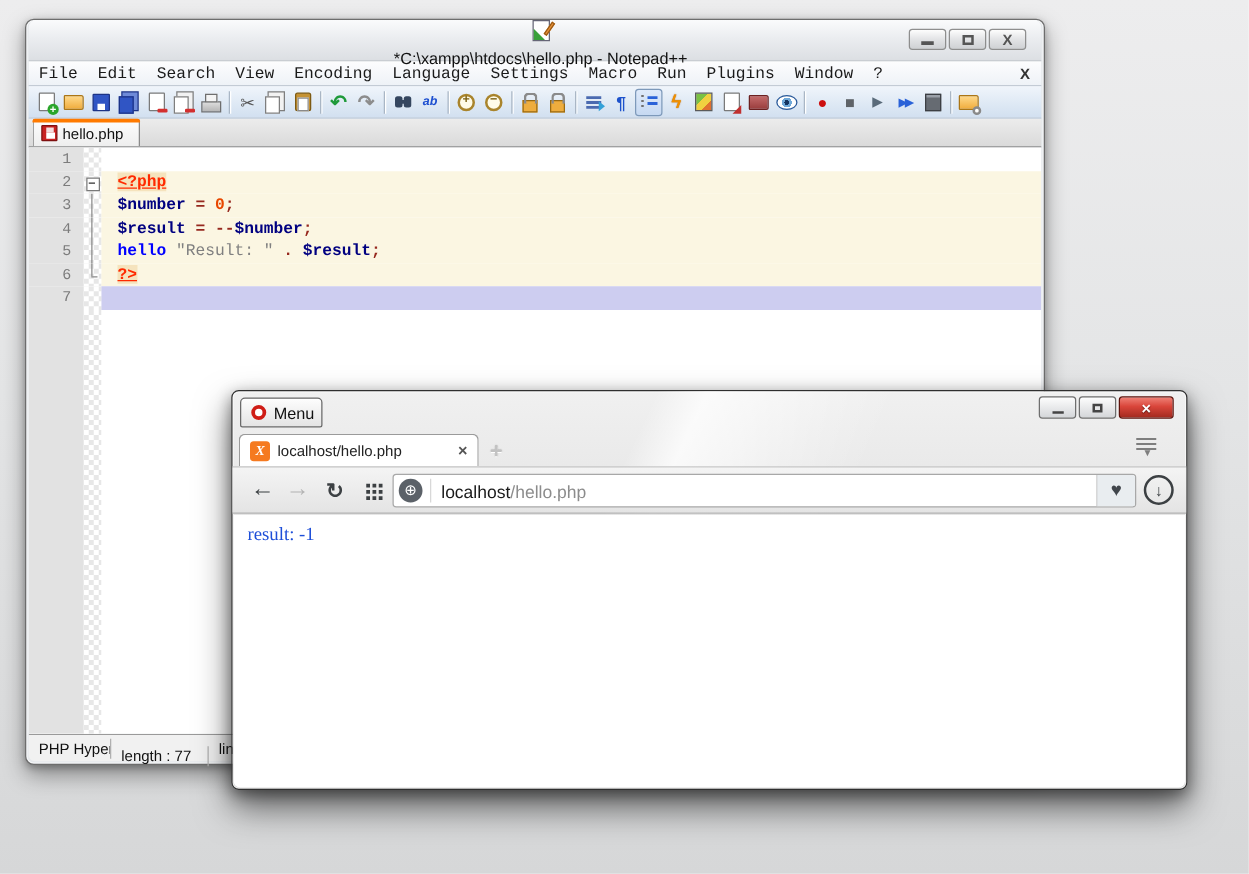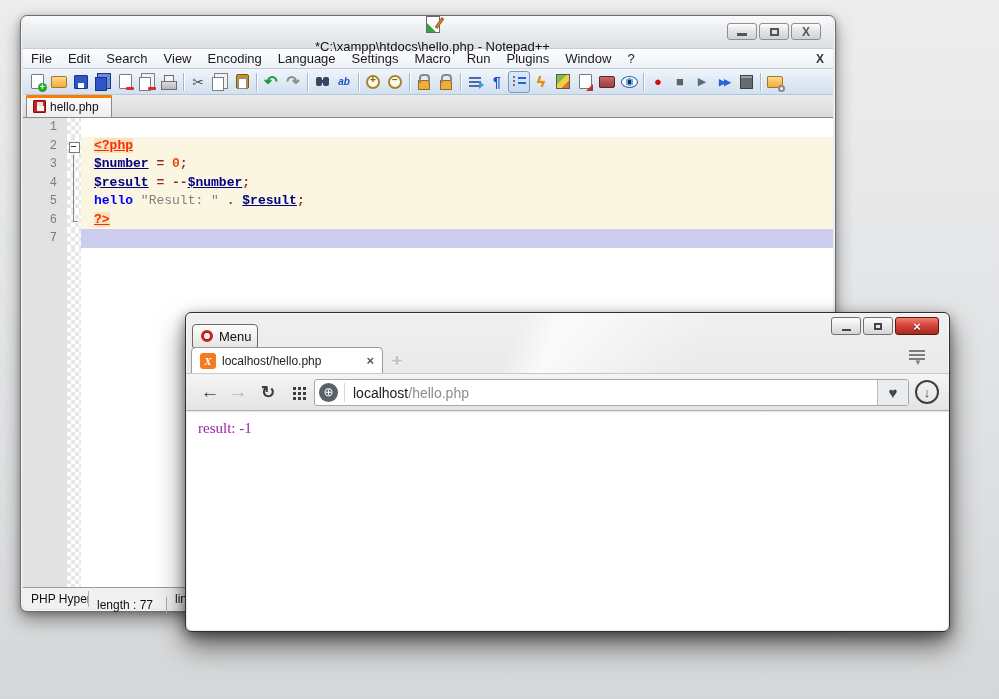--- a/index.html
+++ b/index.html
@@ -102,40 +102,40 @@
     background:conic-gradient(#e7e7e7 25%,#ffffff 0 50%,#e7e7e7 0 75%,#ffffff 0);background-size:8px 8px;}
   .fold-open::before{content:"";position:absolute;left:2px;top:5px;width:9px;height:9px;background:#fff;border:1px solid #7a7a7a;}
   .fold-open::after{content:"";position:absolute;left:4px;top:9px;width:5px;height:1px;background:#333;}
   .fold-mid::before{content:"";position:absolute;left:6px;top:0;width:1px;height:100%;background:#8a8a8a;}
   .fold-close::before{content:"";position:absolute;left:6px;top:0;width:1px;height:10px;background:#8a8a8a;}
   .fold-close::after{content:"";position:absolute;left:6px;top:10px;width:5px;height:1px;background:#8a8a8a;}
   .code-text{flex:1;font-family:"Liberation Mono",monospace;font-size:13px;line-height:18.5px;white-space:pre;padding-left:13px;color:#111;}
   .bg-php .code-text{background:var(--php-block-bg,#fbf6e2);}
   .bg-current .code-text{background:var(--current-line-bg,#cdcdf0);}
   .c-tag{color:var(--code-tag,#ff2a00);background:var(--code-tag-bg,#f5e3bd);font-weight:bold;text-decoration:underline;}
-  .c-var{color:var(--code-variable,#000080);font-weight:bold;text-decoration:underline;}
+  .c-var{color:var(--code-variable,#000080);font-weight:bold;}
   .c-kw{color:var(--code-keyword,#0000ff);font-weight:bold;}
   .c-str{color:var(--code-string,#808080);}
   .c-num{color:var(--code-number,#e84800);font-weight:bold;}
   .c-op{color:var(--code-operator,#96281e);font-weight:bold;}
 
   .npp-statusbar{height:22px;background:#f1f1f1;border-top:1px solid #9a9a9a;display:flex;align-items:center;
     font-size:12px;color:#111;border-radius:0 0 5px 5px;}
   .status-field{padding:0 8px;white-space:nowrap;overflow:hidden;border-right:1px solid #b0b0b0;height:16px;line-height:16px;}
   .status-field:nth-child(1){width:66px;flex:0 0 auto;}
   .status-field:nth-child(2){width:78px;flex:0 0 auto;margin-top:12px;}
   .status-field:nth-child(3){border-right:none;}
 
   
   .opera-window{position:absolute;left:185px;top:312px;width:765px;height:320px;
     background:linear-gradient(180deg,#f0f0f0,#dcdcdc 60%,#d2d2d2);border:1px solid #2f2f2f;border-radius:6px;
     box-shadow:0 14px 28px rgba(0,0,0,.55),0 4px 12px rgba(0,0,0,.4),inset 0 0 0 1px rgba(255,255,255,.55);}
   .opera-sheen{position:absolute;left:0;top:0;right:0;height:98px;border-radius:5px 5px 0 0;pointer-events:none;
     background:linear-gradient(115deg,rgba(255,255,255,0) 42%,rgba(255,255,255,.75) 47%,rgba(255,255,255,.2) 60%,rgba(255,255,255,0) 66%);}
-  .opera-menu-btn{position:absolute;left:6px;top:11px;width:66px;height:24px;display:flex;align-items:center;gap:6px;padding:0 8px;
+  .opera-menu-btn{position:absolute;left:6px;top:5px;width:66px;height:24px;display:flex;align-items:center;gap:6px;padding:0 8px;
     background:linear-gradient(180deg,#fdfdfd,#e4e4e4);border:1px solid #6a6a6a;border-radius:4px 4px 2px 2px;box-shadow:inset 0 1px 0 #fff;}
   .opera-logo{width:12px;height:12px;border:3px solid var(--opera-red,#cf1d16);border-radius:50%;background:#fff;flex:0 0 auto;}
   .opera-menu-label{font-size:13px;color:#111;}
   .opera-win-btns{position:absolute;right:10px;top:4px;display:flex;gap:2px;}
   .op-btn{width:30px;height:18px;border:1px solid #6f6f6f;border-radius:3px;display:flex;align-items:center;justify-content:center;
     background:linear-gradient(180deg,#fdfdfd,#d4d6d9);}
   .op-btn .bar{width:9px;height:2px;background:#444;margin-top:7px;}
   .op-btn .box{width:8px;height:7px;border:2px solid #444;}
   .op-btn.close{width:44px;background:linear-gradient(180deg,#ef8075,#d9453a 45%,#a32a1f);border-color:#5e130c;}
   .op-btn.close .xx{color:#fff;font-weight:bold;font-size:13px;line-height:1;text-shadow:0 1px 1px #5a0f08;}
@@ -166,21 +166,21 @@
   .addr-badge{width:19px;height:19px;border-radius:50%;background:#5b6168;color:#fff;font-size:12px;line-height:19px;text-align:center;margin:0 6px 0 4px;flex:0 0 auto;}
   .addr-sep{width:1px;height:19px;background:#d8d8d8;margin-right:8px;}
   .addr-text{font-size:14px;color:#1a1a1a;flex:1;white-space:nowrap;overflow:hidden;}
   .addr-path{color:#8c8c8c;}
   .heart-seg{width:31px;height:100%;border-left:1px solid #bcbcbc;background:#e9edf0;border-radius:0 2px 2px 0;
     display:flex;align-items:center;justify-content:center;flex:0 0 auto;}
   .heart-seg .heart{color:#41464c;font-size:15px;line-height:1;}
   .download-btn{position:absolute;right:10px;top:6px;width:24px;height:24px;border:2px solid #3c4043;border-radius:50%;
     display:flex;align-items:center;justify-content:center;font-size:13px;font-weight:bold;color:#3c4043;background:transparent;}
   .opera-content{position:absolute;left:1px;right:1px;top:99px;bottom:1px;background:#fff;border-radius:0 0 5px 5px;}
-  .opera-page-text{position:absolute;left:11px;top:8px;font-family:"Liberation Serif",serif;font-size:15px;color:#a21caf;}
+  .opera-page-text{position:absolute;left:11px;top:8px;font-family:"Liberation Serif",serif;font-size:15px;color:#1d4ed8;}
 </style>
 </head>
 <body>
 
 <div class="npp-window">
   <div class="npp-titlebar">
     <span class="npp-appicon">
         <span class="npp-pencil"></span>
       </span>
     <span class="npp-title">*C:\xampp\htdocs\hello.php - Notepad++</span>
@@ -191,21 +191,21 @@
       <span class="win-btn">
           <span class="box"></span>
         </span>
       <span class="win-btn">
           <span class="xx">X</span>
         </span>
     </span>
   </div>
 
   <div class="npp-menubar">
-    <span style="display:flex;">
+    <span style="display:flex;font-family:Liberation Mono, monospace;">
         <span class="npp-menu-item">File</span>
         <span class="npp-menu-item">Edit</span>
         <span class="npp-menu-item">Search</span>
         <span class="npp-menu-item">View</span>
         <span class="npp-menu-item">Encoding</span>
         <span class="npp-menu-item">Language</span>
         <span class="npp-menu-item">Settings</span>
         <span class="npp-menu-item">Macro</span>
         <span class="npp-menu-item">Run</span>
         <span class="npp-menu-item">Plugins</span>

